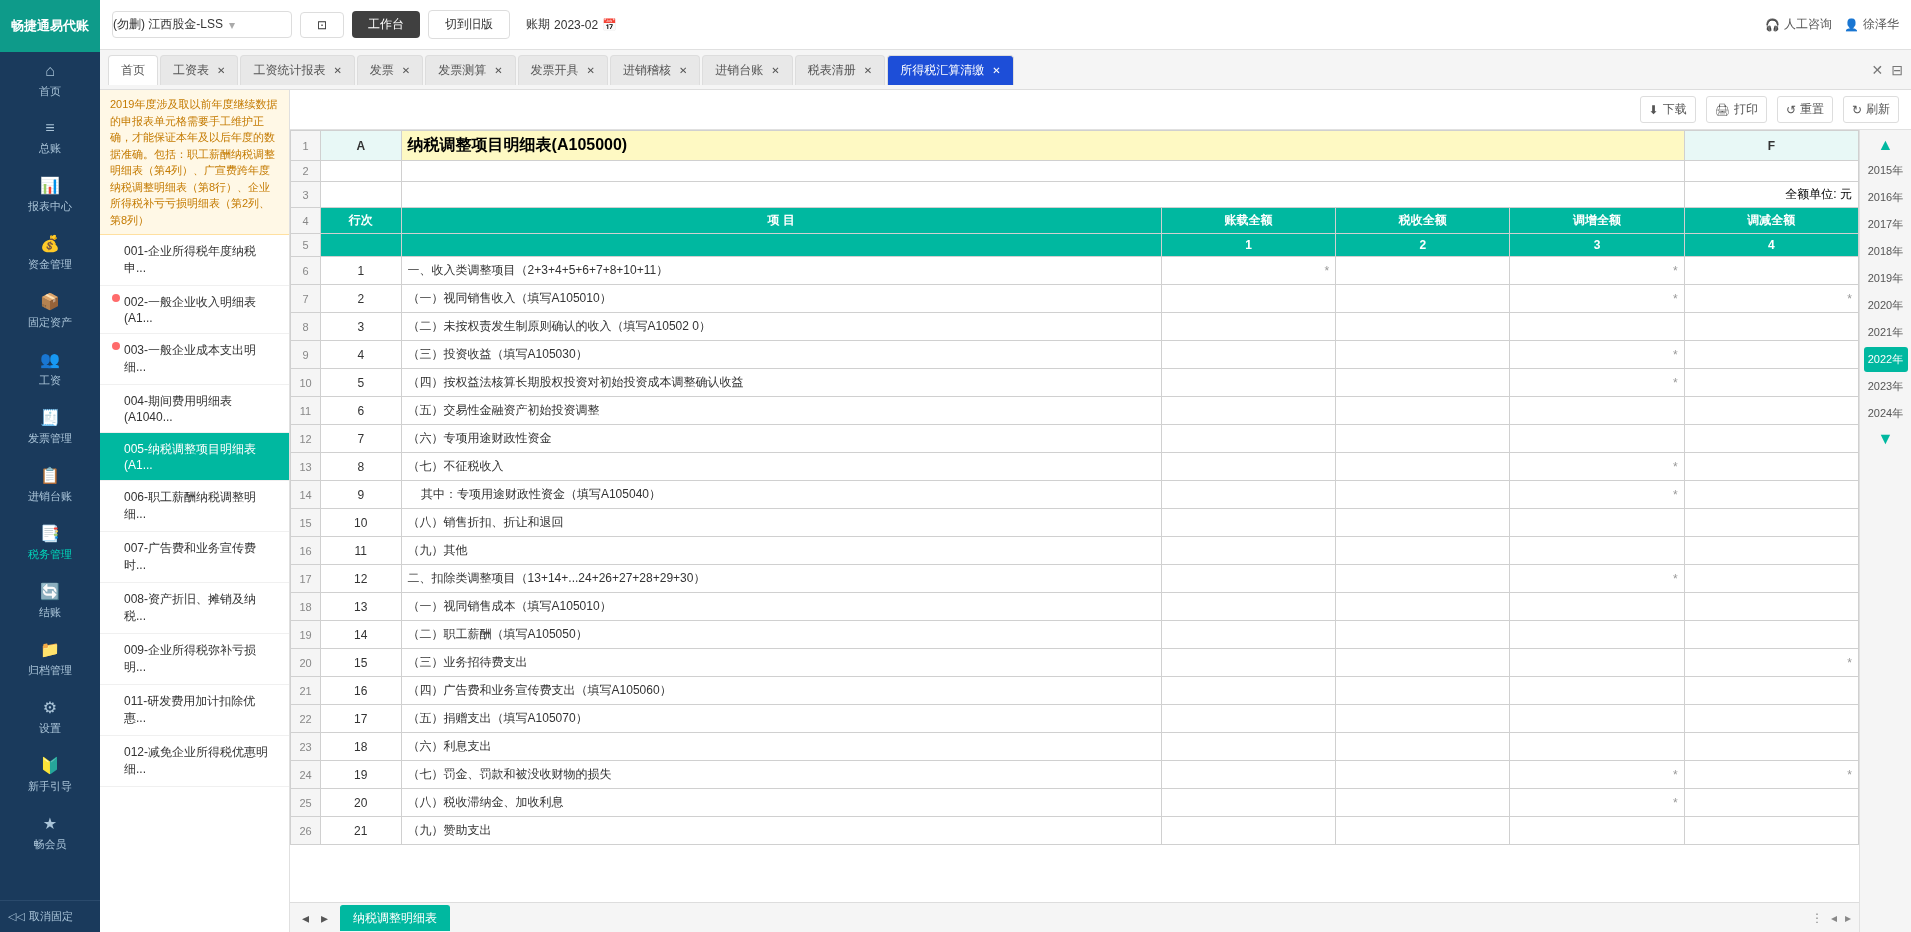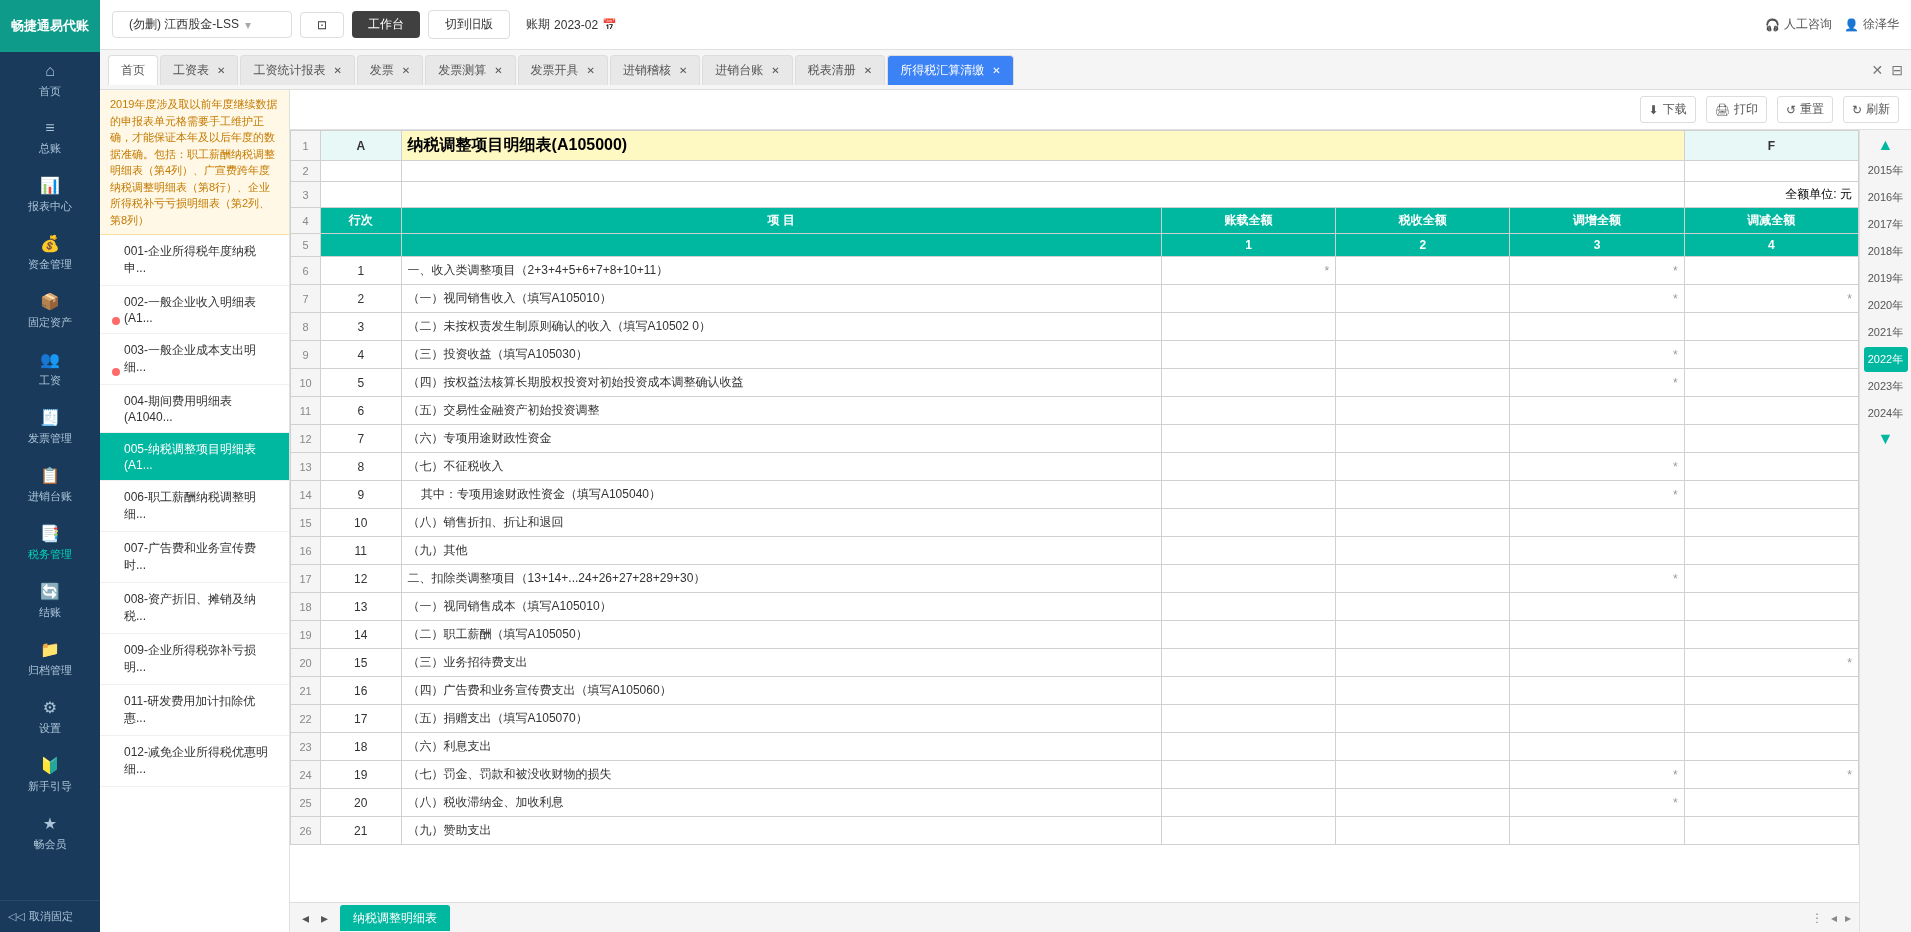--- a/index.html
+++ b/index.html
@@ -14,45 +14,45 @@
     .sidebar-item { display: flex; flex-direction: column; align-items: center; padding: 10px 4px; color: #aac4d8; cursor: pointer; font-size: 11px; gap: 4px; }
     .sidebar-item:hover, .sidebar-item.active { color: #00d4b8; }
     .sidebar-item .icon { font-size: 16px; }
     .sidebar-bottom { margin-top: auto; padding: 8px; color: #aac4d8; font-size: 11px; cursor: pointer; display: flex; align-items: center; gap: 4px; border-top: 1px solid #2a4a6c; }
 
     
     .main-content { flex: 1; display: flex; flex-direction: column; overflow: hidden; }
 
     
     .topbar { height: 50px; background: #fff; border-bottom: 1px solid #e0e0e0; display: flex; align-items: center; padding: 0 12px; gap: 8px; flex-shrink: 0; }
-    .topbar-company { display: flex; align-items: center; gap: 6px; font-size: 12px; color: #333; border: 1px solid #ddd; border-radius: 4px; padding: 4px 16px; min-width: 180px; }
+    .topbar-company { display: flex; align-items: center; gap: 6px; font-size: 12px; color: #333; border: 1px solid #ddd; border-radius: 4px; padding: 4px 0; min-width: 180px; }
     .topbar-btn { padding: 5px 16px; border-radius: 4px; border: none; cursor: pointer; font-size: 12px; }
     .topbar-btn.primary { background: #404040; color: white; }
     .topbar-btn.secondary { background: white; border: 1px solid #ddd; color: #333; }
     .topbar-period { display: flex; align-items: center; gap: 4px; font-size: 12px; color: #333; margin-left: 8px; }
     .topbar-right { margin-left: auto; display: flex; align-items: center; gap: 12px; color: #555; font-size: 12px; }
     .topbar-right .user { display: flex; align-items: center; gap: 4px; }
 
     
     .tabbar { height: 40px; background: #f5f5f5; border-bottom: 1px solid #ddd; display: flex; align-items: center; padding: 0 8px; gap: 2px; flex-shrink: 0; overflow-x: auto; }
     .tab { display: flex; align-items: center; gap: 4px; padding: 6px 12px; border-radius: 4px 4px 0 0; font-size: 12px; cursor: pointer; white-space: nowrap; color: #555; background: #e8e8e8; border: 1px solid #ddd; border-bottom: none; }
-    .tab.active { background: #3b82f6; color: white; }
+    .tab.active { background: #1d4ed8; color: white; }
     .tab .close { font-size: 10px; color: inherit; margin-left: 4px; }
     .tab-home { background: white; }
     .tab-close-all { margin-left: auto; display: flex; align-items: center; gap: 8px; }
     .tab-close-all span { cursor: pointer; color: #777; font-size: 14px; }
 
     
     .content-area { display: flex; flex: 1; overflow: hidden; }
 
     
     .left-panel { width: 190px; background: white; border-right: 1px solid #e0e0e0; display: flex; flex-direction: column; flex-shrink: 0; }
     .notice-bar { padding: 6px 10px; background: #fff8e6; border-bottom: 1px solid #ffe0a0; font-size: 11px; color: #c47a00; line-height: 1.5; }
     .nav-list { flex: 1; overflow-y: auto; }
-    .nav-item { padding: 8px 12px; font-size: 12px; color: #333; cursor: pointer; border-bottom: 1px solid #f0f0f0; display: flex; align-items: flex-end; gap: 4px; }
+    .nav-item { padding: 8px 12px; font-size: 12px; color: #333; cursor: pointer; border-bottom: 1px solid #f0f0f0; display: flex; align-items: flex-start; gap: 4px; }
     .nav-item.active { background: #00b8a0; color: white; }
     .nav-item .dot { width: 8px; height: 8px; border-radius: 50%; background: #ff6b6b; flex-shrink: 0; }
     .nav-item .dot.none { background: transparent; }
 
     
     .right-panel { flex: 1; display: flex; flex-direction: column; overflow: hidden; background: white; }
 
     
     .sheet-toolbar { display: flex; align-items: center; justify-content: flex-end; padding: 6px 12px; gap: 10px; border-bottom: 1px solid #e0e0e0; flex-shrink: 0; }
     .sheet-toolbar-btn { display: flex; align-items: center; gap: 4px; font-size: 12px; color: #555; cursor: pointer; padding: 4px 8px; border-radius: 3px; border: 1px solid #ddd; background: white; }

